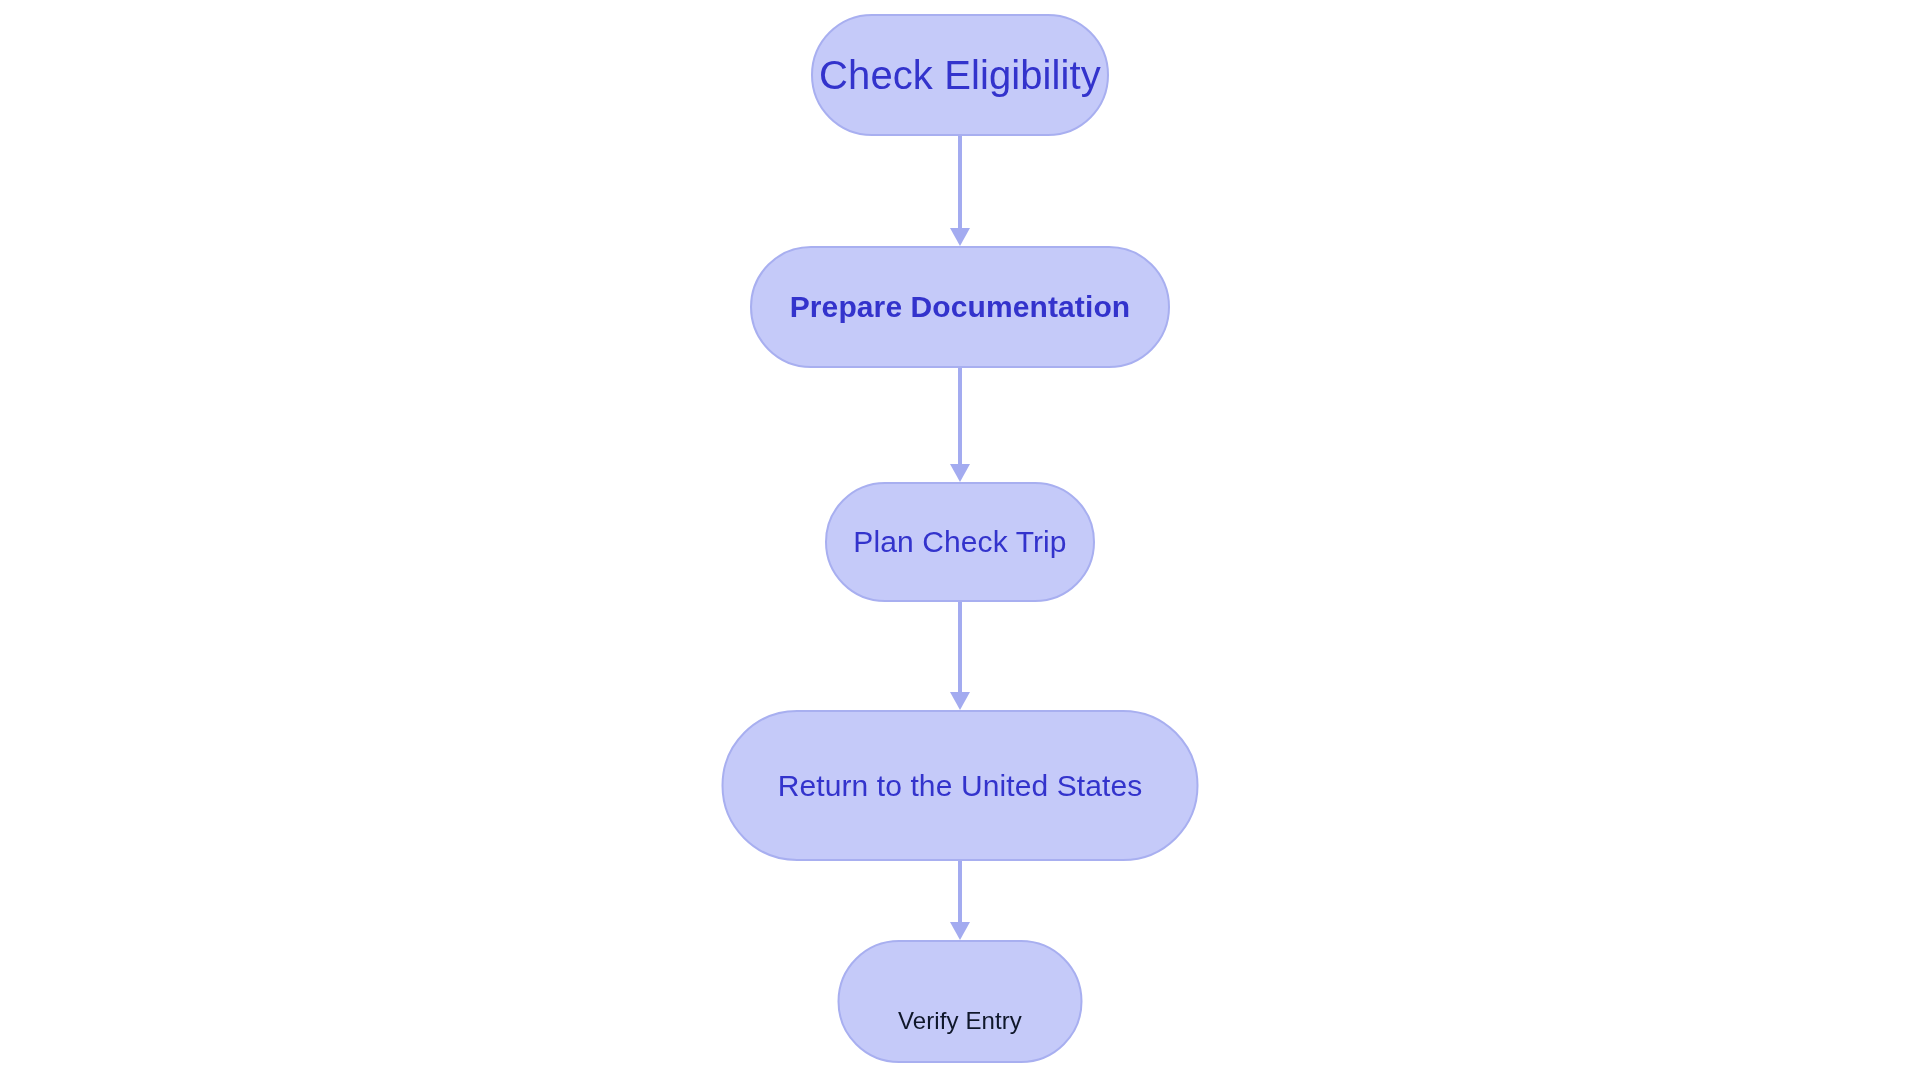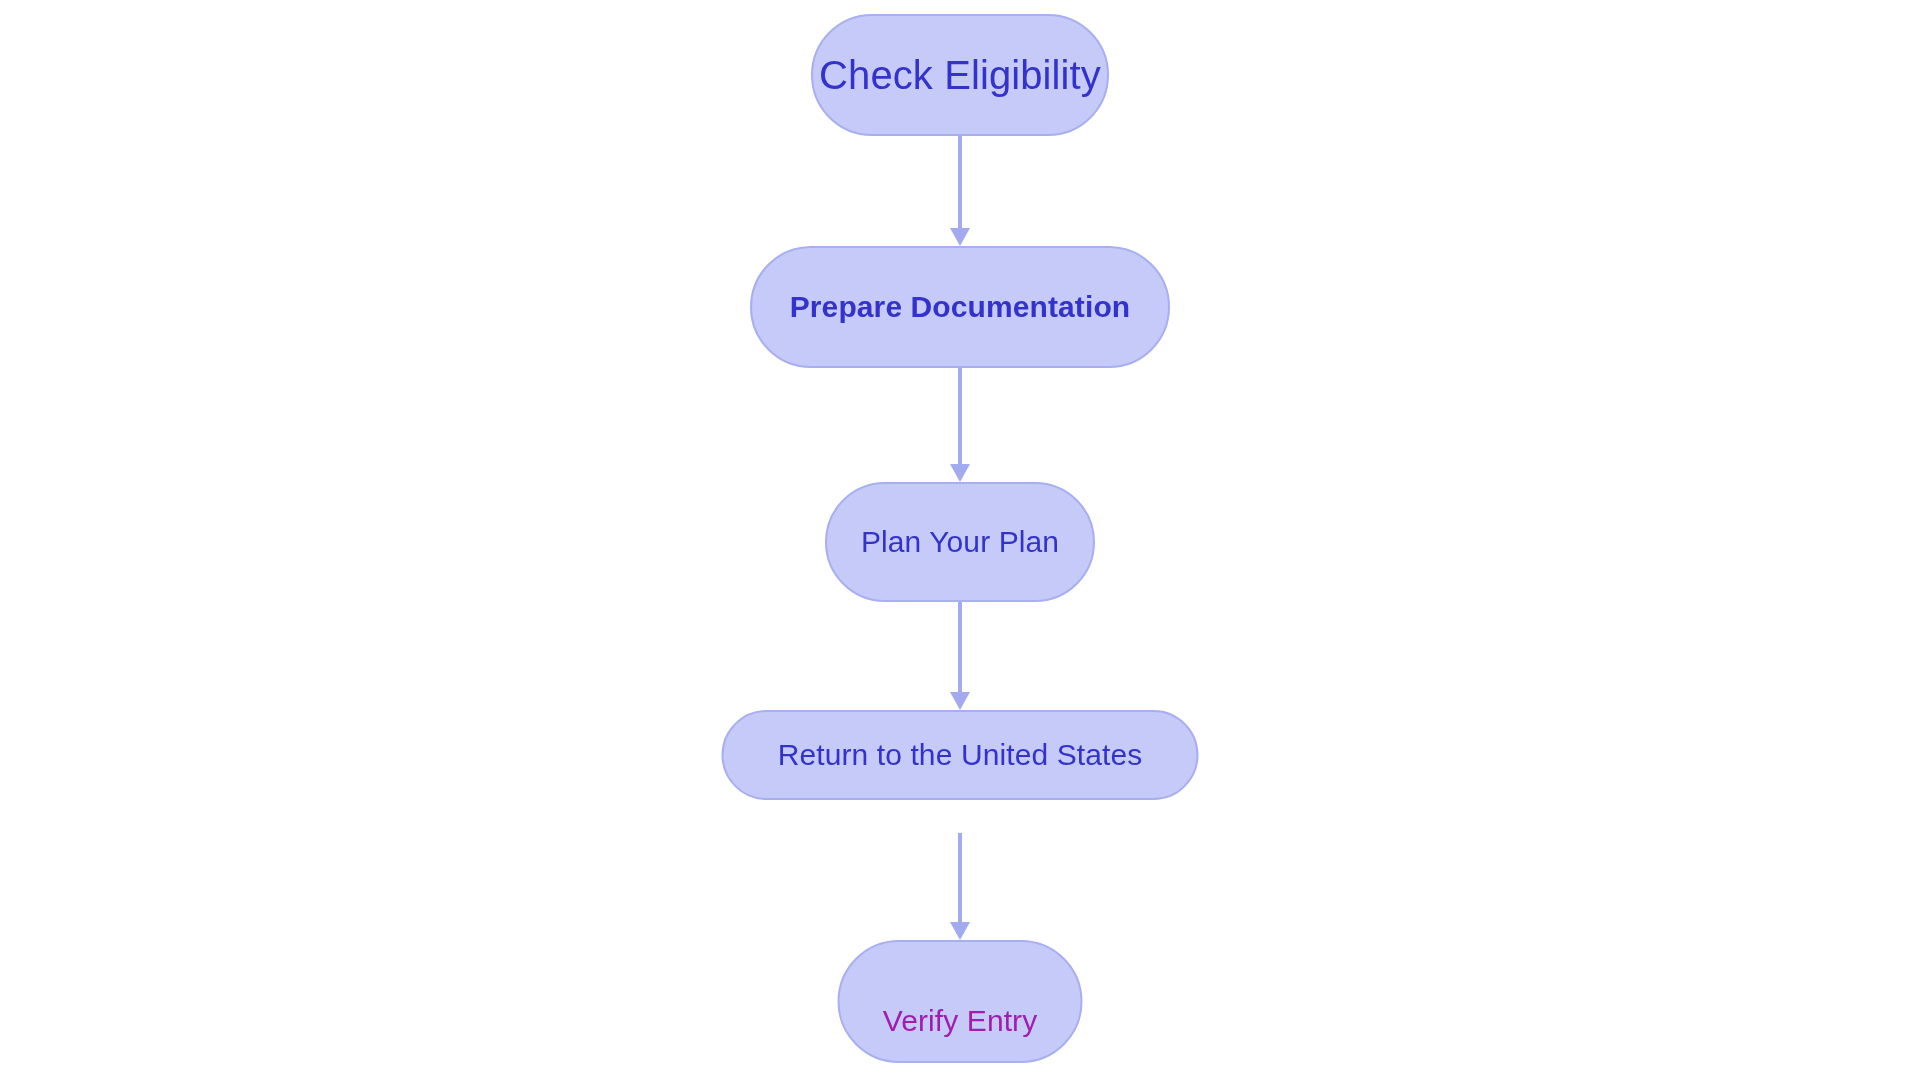--- a/index.html
+++ b/index.html
@@ -78,23 +78,23 @@
   </svg>
 
   <div id="nodes-layer">
       <div class="flow-node" style="left: 960px; top: 14px; width: 298px; height: 122px; background: rgb(197, 202, 249); border-color: rgb(168, 175, 240); border-width: 2px;">
         <span class="flow-node-label" style="color: rgb(51, 51, 204); font-size: 40px;">Check Eligibility</span>
       </div>
       <div class="flow-node" style="left: 960px; top: 246px; width: 420px; height: 122px; background: rgb(197, 202, 249); border-color: rgb(168, 175, 240); border-width: 2px;">
         <span class="flow-node-label" style="color: rgb(51, 51, 204); font-size: 30px; font-weight: bold;">Prepare Documentation</span>
       </div>
       <div class="flow-node" style="left: 960px; top: 482px; width: 270px; height: 120px; background: rgb(197, 202, 249); border-color: rgb(168, 175, 240); border-width: 2px;">
-        <span class="flow-node-label" style="color: rgb(51, 51, 204); font-size: 30px;">Plan Your Plan</span>
+        <span class="flow-node-label" style="color: rgb(51, 51, 204); font-size: 30px;">Plan Check Trip</span>
       </div>
-      <div class="flow-node" style="left: 960px; top: 710px; width: 477px; height: 90px; background: rgb(197, 202, 249); border-color: rgb(168, 175, 240); border-width: 2px;">
+      <div class="flow-node" style="left: 960px; top: 710px; width: 477px; height: 151px; background: rgb(197, 202, 249); border-color: rgb(168, 175, 240); border-width: 2px;">
         <span class="flow-node-label" style="color: rgb(51, 51, 204); font-size: 30px;">Return to the United States</span>
       </div>
       <div class="flow-node" style="left: 960px; top: 940px; width: 245px; height: 123px; background: rgb(197, 202, 249); border-color: rgb(168, 175, 240); border-width: 2px;">
-        <span class="flow-node-label" style="color: #a21caf; font-size: 30px; margin-top: 38px;">Verify Entry</span>
+        <span class="flow-node-label" style="color: #0f172a; font-size: 24px; margin-top: 38px;">Verify Entry</span>
       </div>
     </div>
 
 </div>
 
 </body></html>

